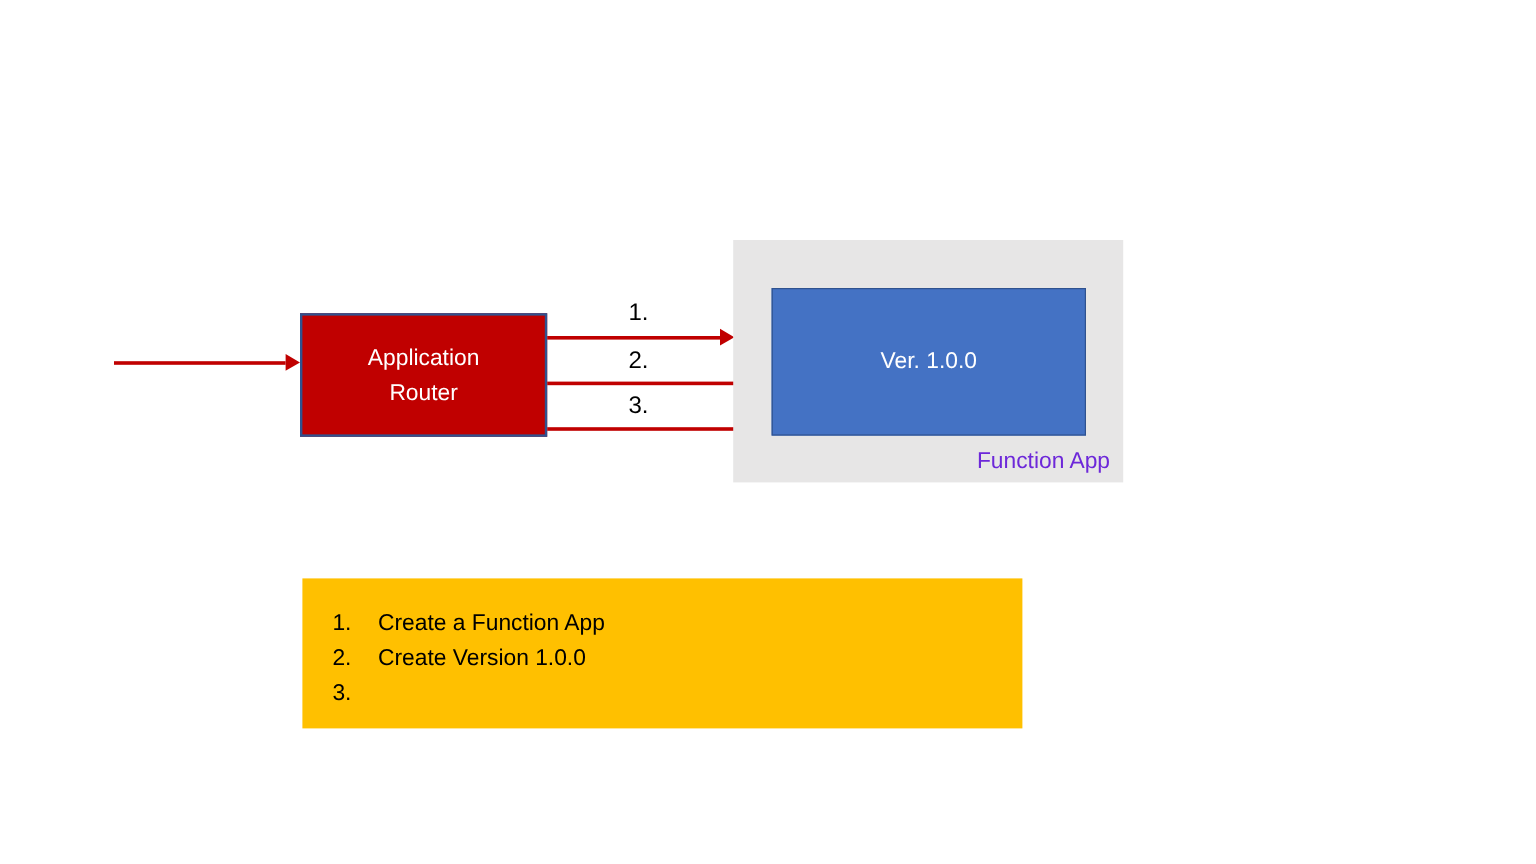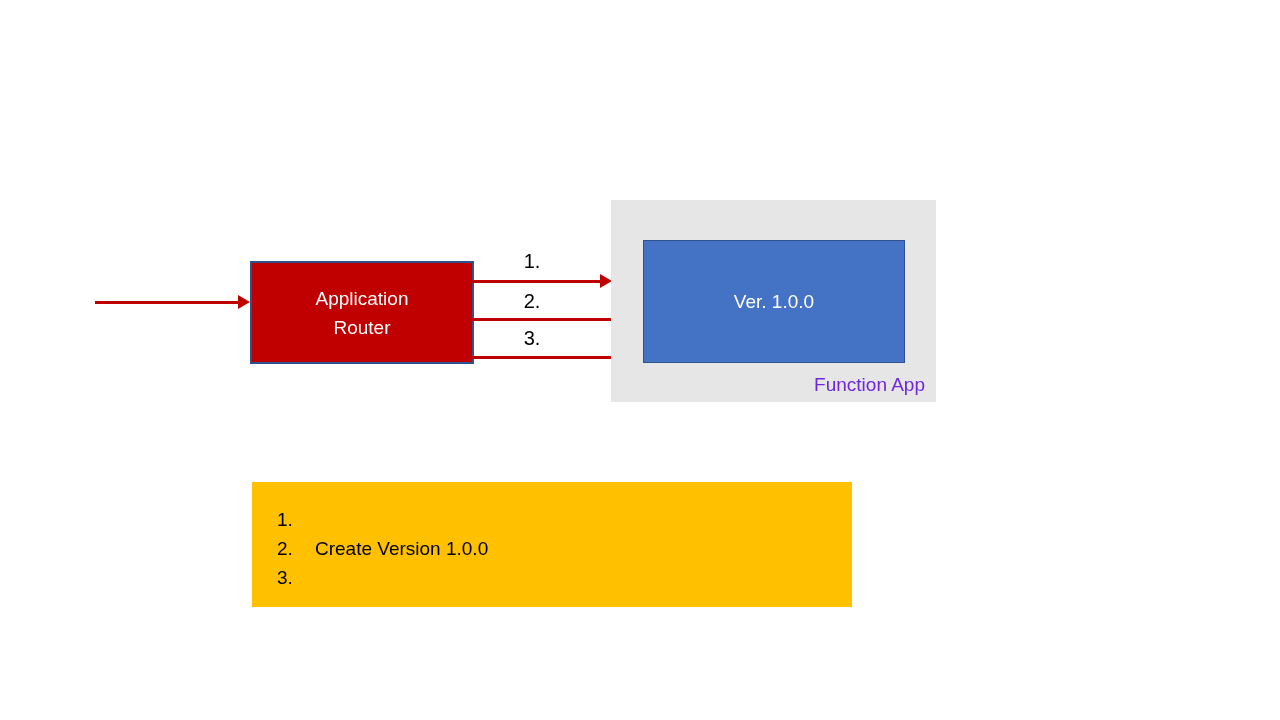--- a/index.html
+++ b/index.html
@@ -14,21 +14,21 @@
     height: 720px;
     background: #ffffff;
     overflow: hidden;
   }
 
   
   .router-box {
     position: absolute;
     left: 250px;
     top: 261px;
-    width: 224px;
+    width: 206px;
     height: 103px;
     background: #C00000;
     border: 2px solid #2F528F;
     box-sizing: border-box;
     display: flex;
     align-items: center;
     justify-content: center;
     color: #ffffff;
     font-size: 19px;
     line-height: 29px;
@@ -156,20 +156,21 @@
   <div class="function-app-box">
     <div class="version-box">
       <span>Ver. 1.0.0</span>
     </div>
     <span class="function-app-label">Function App</span>
   </div>
 
   <div class="legend-box">
     <div class="legend-row">
       <span class="legend-marker">1.</span>
+      <span>Create a Function App</span>
     </div>
     <div class="legend-row">
       <span class="legend-marker">2.</span>
       <span>Create Version 1.0.0</span>
     </div>
     <div class="legend-row">
       <span class="legend-marker">3.</span>
     </div>
   </div>
 

